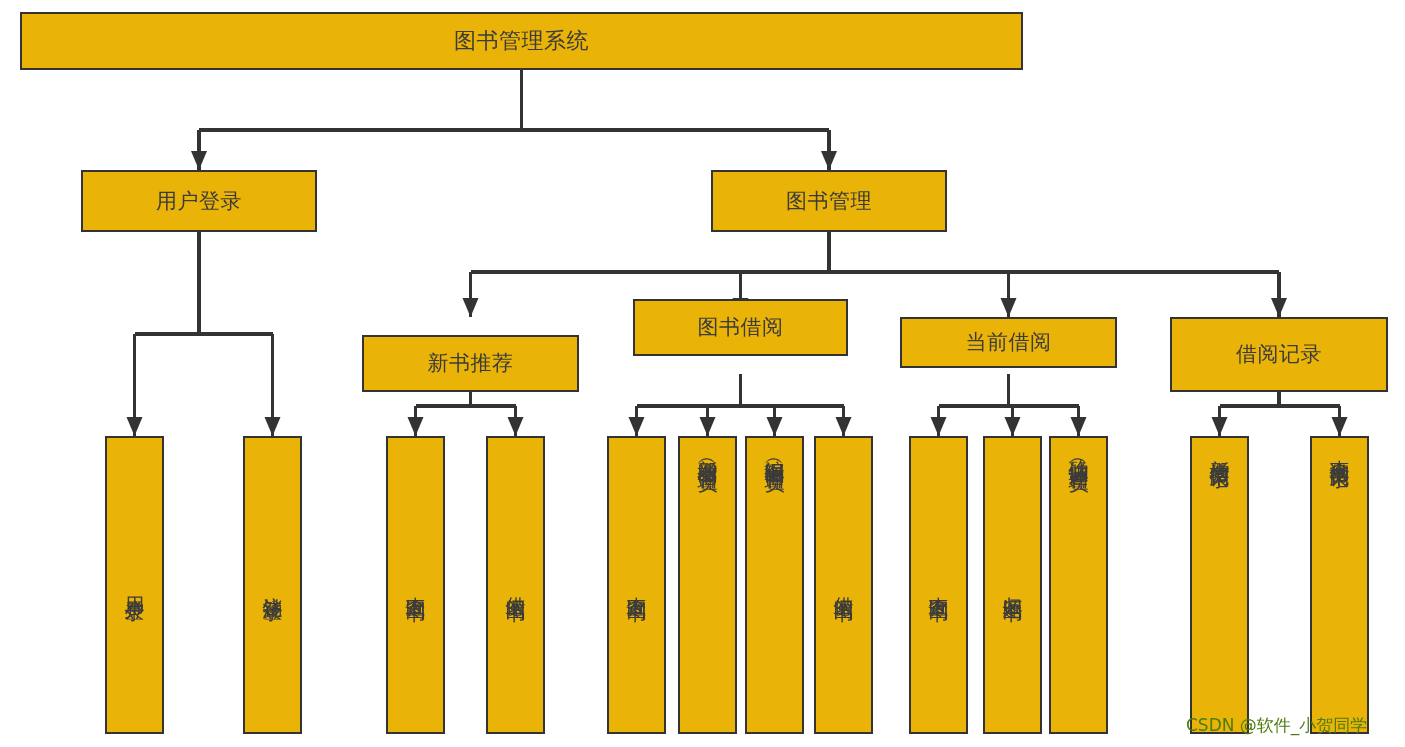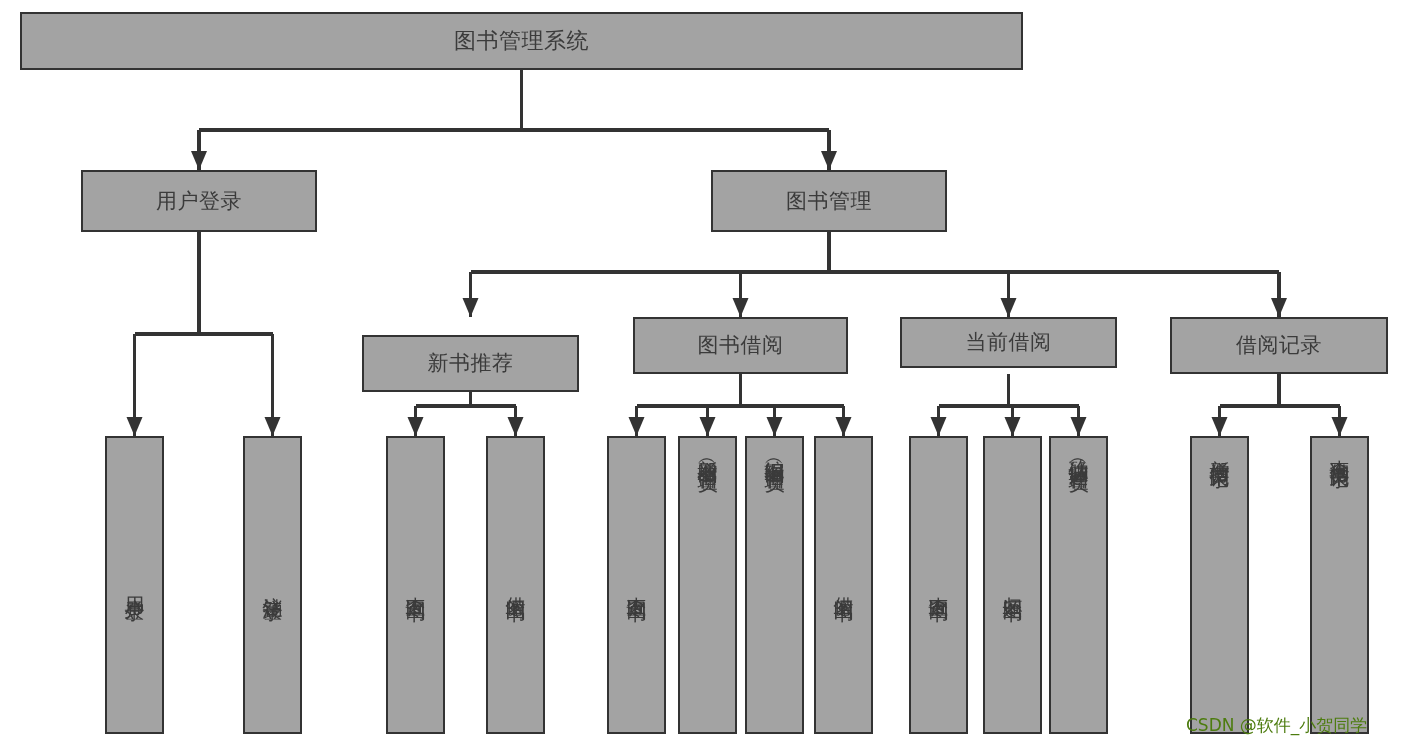--- a/index.html
+++ b/index.html
@@ -22,21 +22,21 @@
     position: absolute;
     left: 0;
     top: 0;
     width: 1405px;
     height: 747px;
   }
   .node {
     position: absolute;
     box-sizing: border-box;
     border: 2.5px solid #333333;
-    background: #a3a3a3;
+    background: #eab308;
     display: flex;
     align-items: center;
     justify-content: center;
     z-index: 2;
   }
   .node .label {
     color: #3b3b3b;
     font-size: 21px;
     line-height: 1.25;
     letter-spacing: 0.5px;
@@ -136,27 +136,27 @@
       </div>
       <div class="node" style="left: 81px; top: 170px; width: 236px; height: 62px; border-color: rgb(51, 51, 51);">
         <span class="label" style="color: rgb(59, 59, 59);">用户登录</span>
       </div>
       <div class="node" style="left: 711px; top: 170px; width: 236px; height: 62px; border-color: rgb(51, 51, 51);">
         <span class="label" style="color: rgb(59, 59, 59);">图书管理</span>
       </div>
       <div class="node" style="left: 362px; top: 335px; width: 217px; height: 57px; border-color: rgb(51, 51, 51);">
         <span class="label" style="color: rgb(59, 59, 59);">新书推荐</span>
       </div>
-      <div class="node" style="left: 633px; top: 317px; width: 215px; height: 57px; border-color: rgb(51, 51, 51);">
+      <div class="node" style="left: 633px; top: 299px; width: 215px; height: 57px; border-color: rgb(51, 51, 51);">
         <span class="label" style="color: rgb(59, 59, 59);">图书借阅</span>
       </div>
       <div class="node" style="left: 900px; top: 317px; width: 217px; height: 51px; border-color: rgb(51, 51, 51);">
         <span class="label" style="color: rgb(59, 59, 59);">当前借阅</span>
       </div>
-      <div class="node" style="left: 1170px; top: 317px; width: 218px; height: 57px; border-color: rgb(51, 51, 51);">
+      <div class="node" style="left: 1170px; top: 317px; width: 218px; height: 75px; border-color: rgb(51, 51, 51);">
         <span class="label" style="color: rgb(59, 59, 59);">借阅记录</span>
       </div>
       <div class="node vertical center-text" style="left: 105px; top: 436px; width: 59px; height: 298px; border-color: rgb(51, 51, 51);">
         <span class="label" style="color: rgb(59, 59, 59);">用户登录</span>
       </div>
       <div class="node vertical center-text" style="left: 243px; top: 436px; width: 59px; height: 298px; border-color: rgb(51, 51, 51);">
         <span class="label" style="color: rgb(59, 59, 59);">注销登录</span>
       </div>
       <div class="node vertical center-text" style="left: 386px; top: 436px; width: 59px; height: 298px; border-color: rgb(51, 51, 51);">
         <span class="label" style="color: rgb(59, 59, 59);">查询图书</span>

